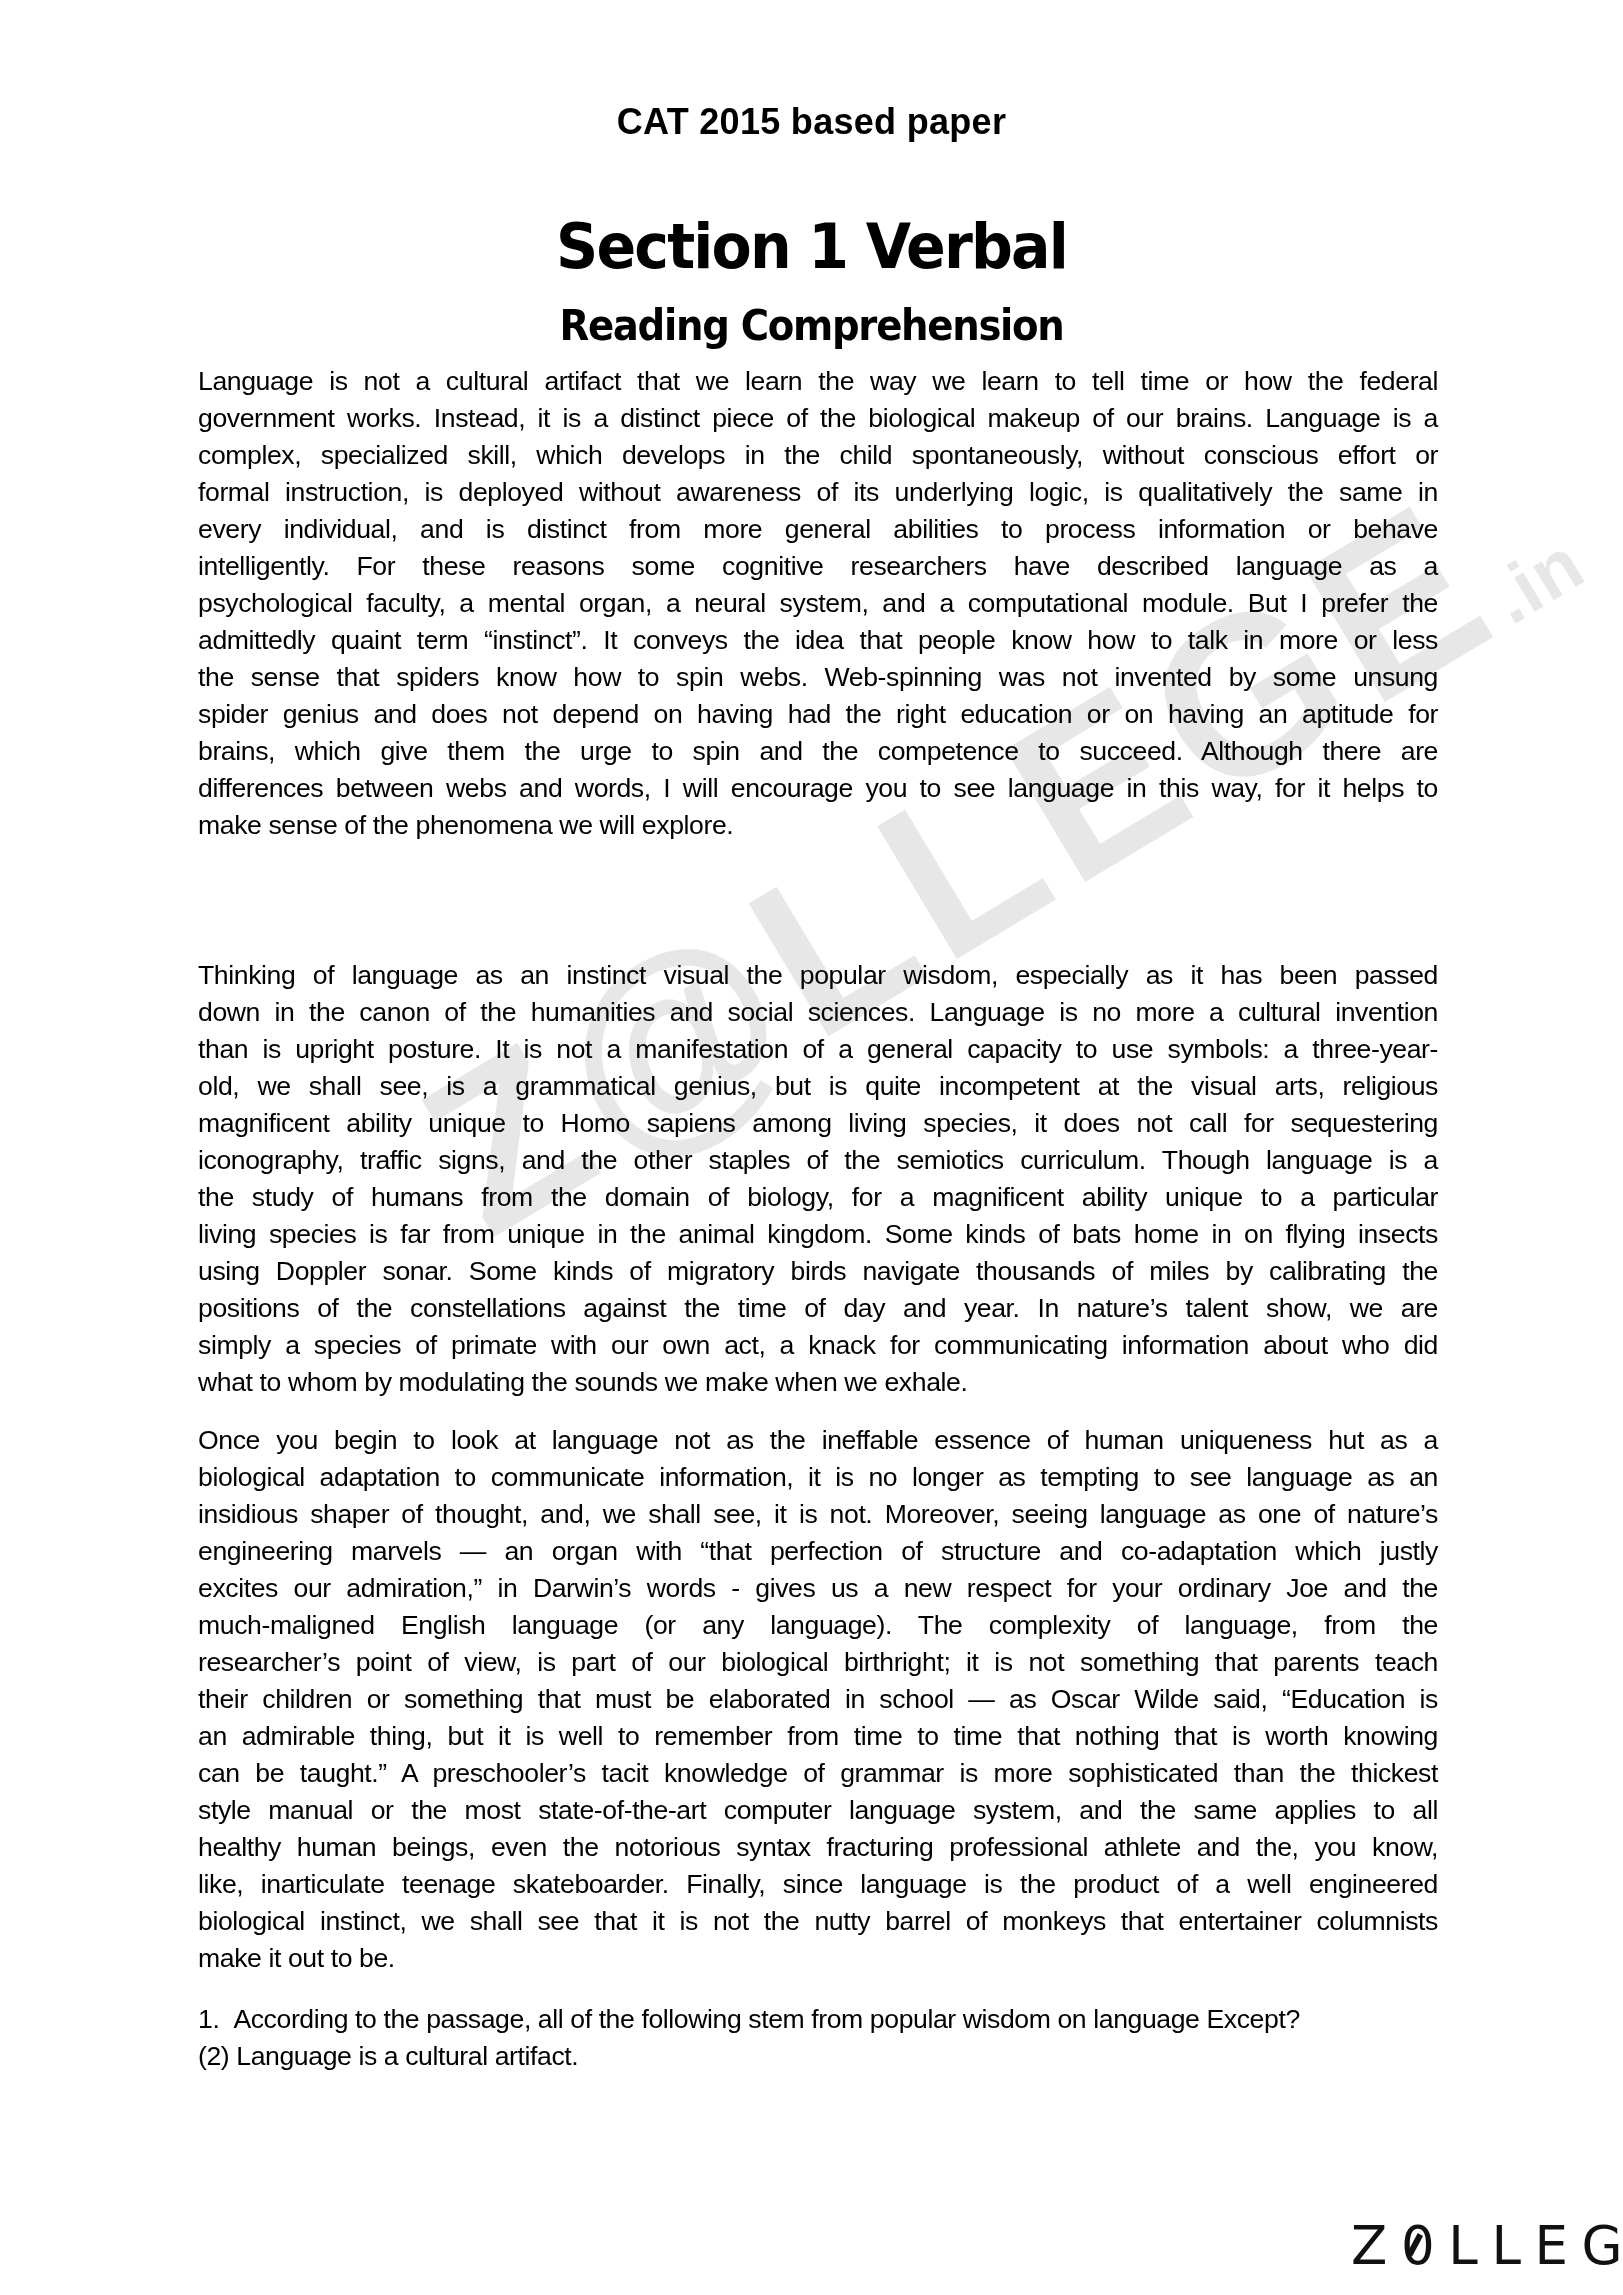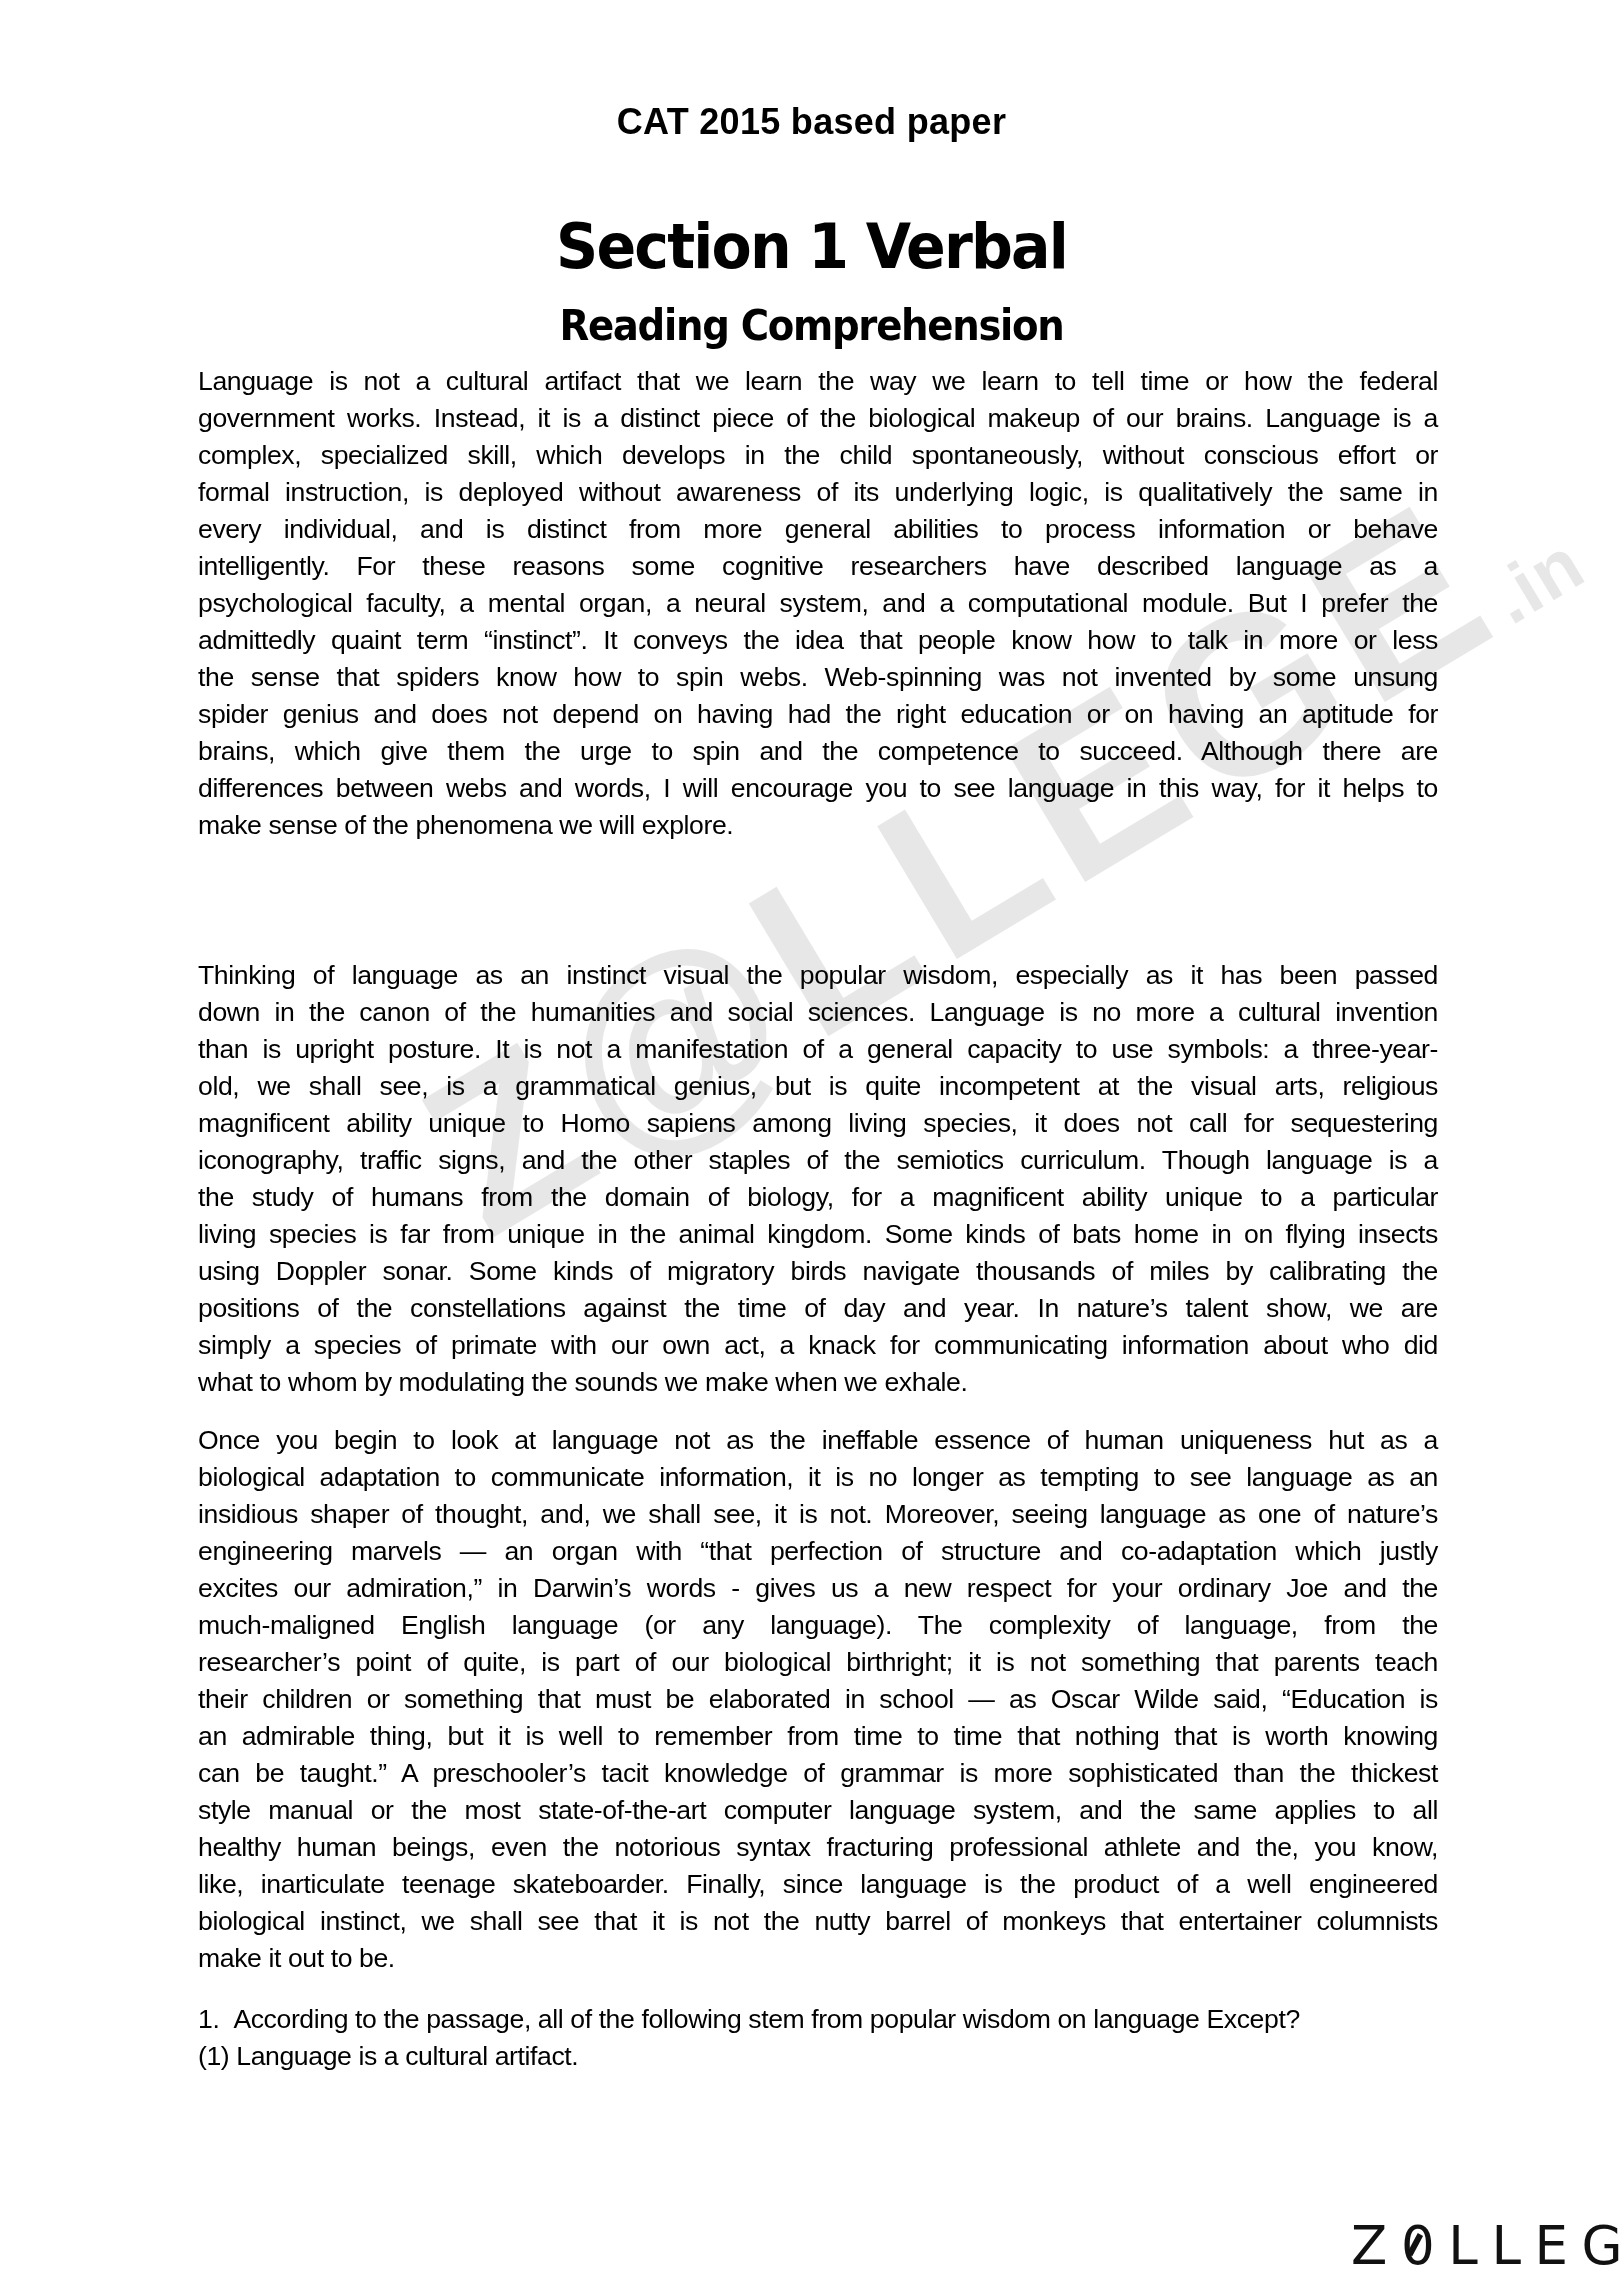--- a/index.html
+++ b/index.html
@@ -66,31 +66,31 @@
       <span class="line">simply a species of primate with our own act, a knack for communicating information about who did</span>
       <span class="line last">what to whom by modulating the sounds we make when we exhale.</span>
     </div>
   <div class="body" id="p3">
       <span class="line">Once you begin to look at language not as the ineffable essence of human uniqueness hut as a</span>
       <span class="line">biological adaptation to communicate information, it is no longer as tempting to see language as an</span>
       <span class="line">insidious shaper of thought, and, we shall see, it is not. Moreover, seeing language as one of nature’s</span>
       <span class="line">engineering marvels — an organ with “that perfection of structure and co-adaptation which justly</span>
       <span class="line">excites our admiration,” in Darwin’s words - gives us a new respect for your ordinary Joe and the</span>
       <span class="line">much-maligned English language (or any language). The complexity of language, from the</span>
-      <span class="line">researcher’s point of quite, is part of our biological birthright; it is not something that parents teach</span>
+      <span class="line">researcher’s point of view, is part of our biological birthright; it is not something that parents teach</span>
       <span class="line">their children or something that must be elaborated in school — as Oscar Wilde said, “Education is</span>
       <span class="line">an admirable thing, but it is well to remember from time to time that nothing that is worth knowing</span>
       <span class="line">can be taught.” A preschooler’s tacit knowledge of grammar is more sophisticated than the thickest</span>
       <span class="line">style manual or the most state-of-the-art computer language system, and the same applies to all</span>
       <span class="line">healthy human beings, even the notorious syntax fracturing professional athlete and the, you know,</span>
       <span class="line">like, inarticulate teenage skateboarder. Finally, since language is the product of a well engineered</span>
       <span class="line">biological instinct, we shall see that it is not the nutty barrel of monkeys that entertainer columnists</span>
       <span class="line last">make it out to be.</span>
     </div>
 
   <div class="body" id="q1">
     <span class="line last"><span>1.</span>&nbsp;&nbsp;<span>According to the passage, all of the following stem from popular wisdom on language Except?</span></span>
-    <span class="line last">(1) Language is a cultural artifact.</span>
+    <span class="line last">(2) Language is a cultural artifact.</span>
   </div>
 
   <div class="logo"><span>Z</span><span class="o">0</span><span>LLEGE</span></div>
 </div>
 
 
 </body></html>

